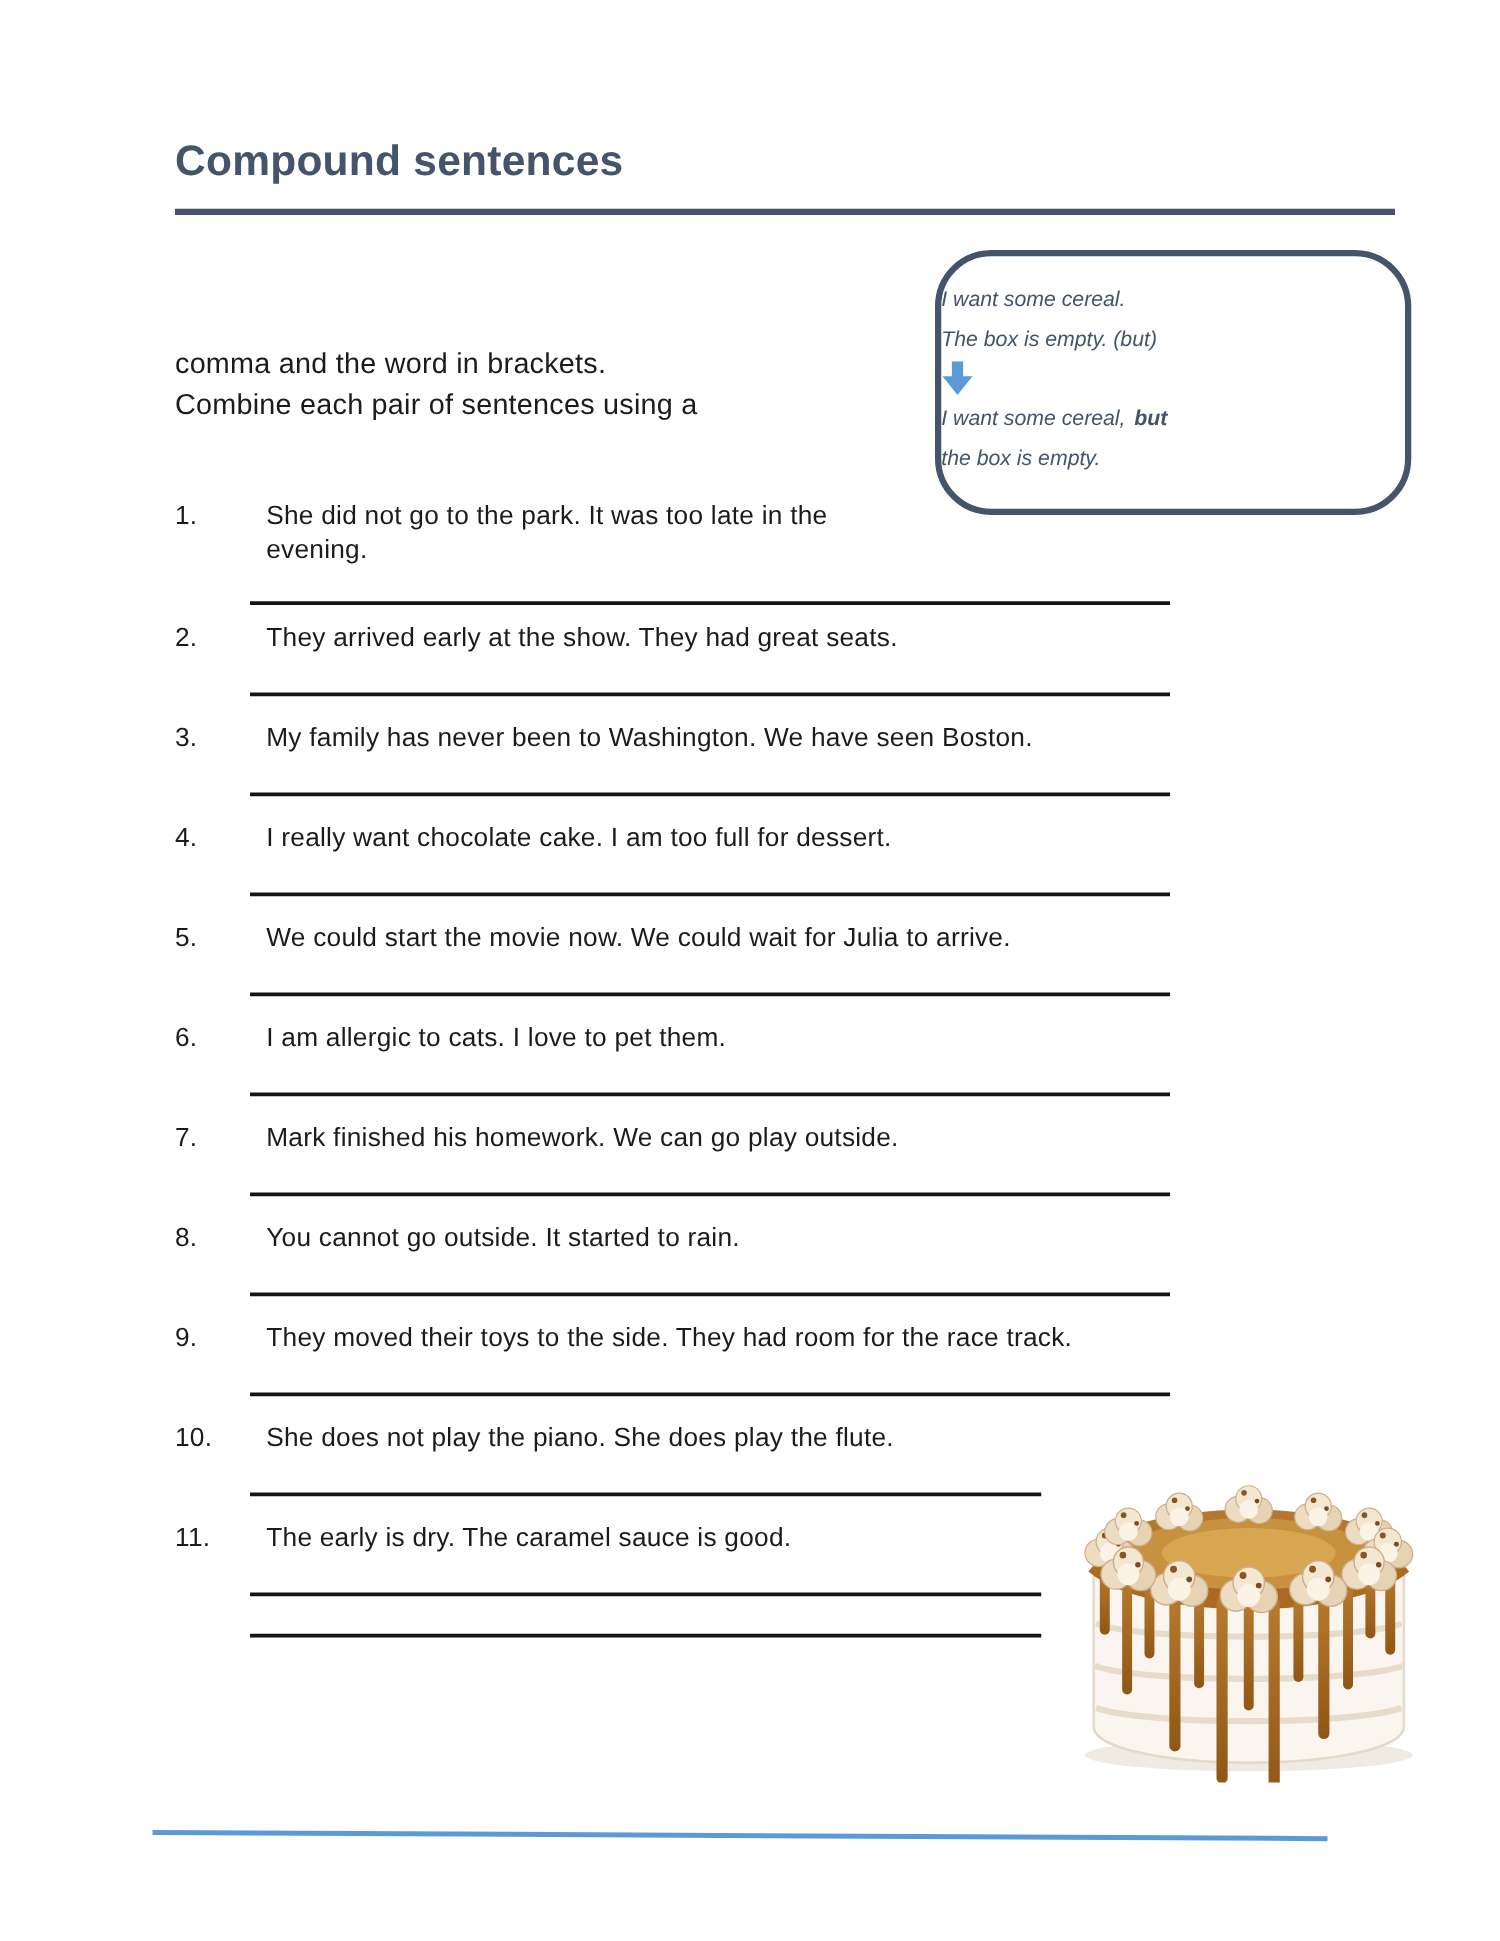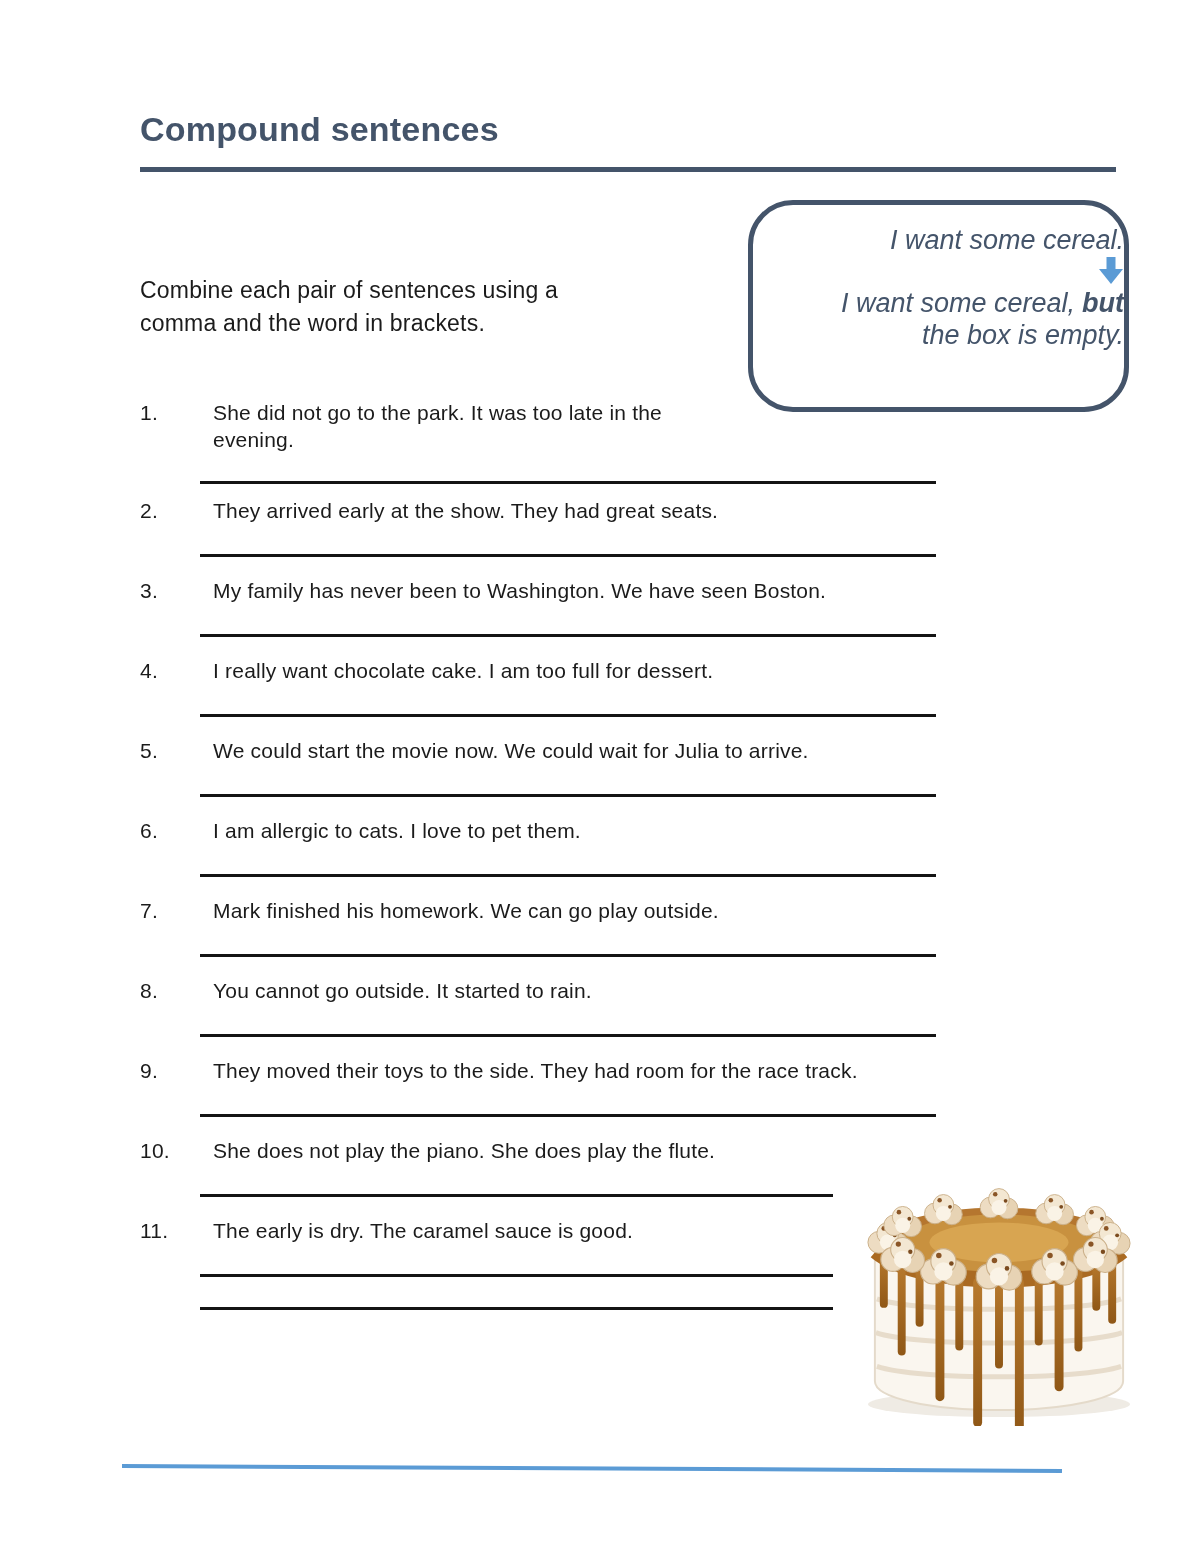--- a/index.html
+++ b/index.html
@@ -25,22 +25,22 @@
   .instruction{
     position:absolute;left:140px;top:274px;
     width:560px;font-size:23px;line-height:33px;
     letter-spacing:0.2px;
   }
   
   .example-box{
     position:absolute;left:748px;top:200px;
     width:381px;height:212px;box-sizing:border-box;
     border:5px solid #44546A;border-radius:45px;
-    text-align:right;color:#44546A;
-    font-style:italic;font-size:27px;line-height:32px;
+    text-align:left;color:#44546A;
+    font-style:italic;font-size:17px;line-height:32px;
     padding-top:19px;
   }
   .example-box .conj{font-weight:bold;margin-left:7px;}
   .arrow-wrap{height:28px;line-height:0;margin:1px 0 2px 0;}
   
   .exercise{
     position:absolute;left:140px;top:399px;width:812px;
     font-size:21px;line-height:27px;letter-spacing:0.2px;
   }
   .item-row{display:flex;}
@@ -65,26 +65,27 @@
 </style>
 </head>
 <body>
 
 <div class="page">
 
   <div class="title">Compound sentences</div>
   <div class="title-rule"></div>
 
   <div class="instruction">
+    <div>comma and the word in brackets.</div>
     <div>Combine each pair of sentences using a</div>
-    <div>comma and the word in brackets.</div>
   </div>
 
   <div class="example-box">
     <div>I want some cereal.</div>
+    <div>The box is empty. (but)</div>
     <div class="arrow-wrap">
       <svg width="26" height="27" viewBox="0 0 26 27">
         <rect x="8.5" y="0" width="9" height="13" fill="#5B9BD5"></rect>
         <polygon points="1,12 25,12 13,27" fill="#5B9BD5"></polygon>
       </svg>
     </div>
     <div><span>I want some cereal,</span><span class="conj">but</span></div>
     <div>the box is empty.</div>
   </div>
 

